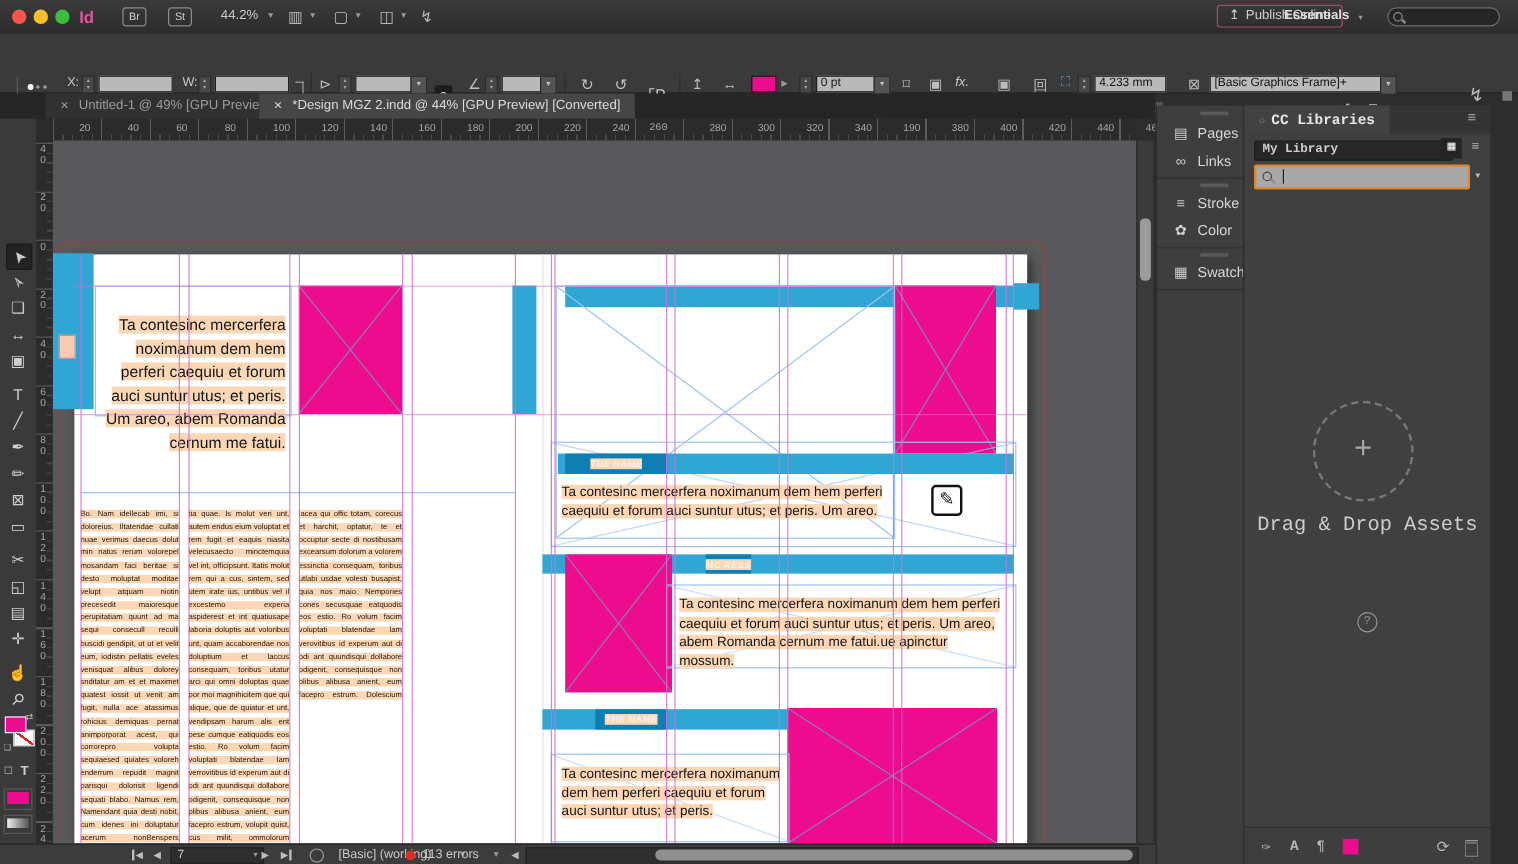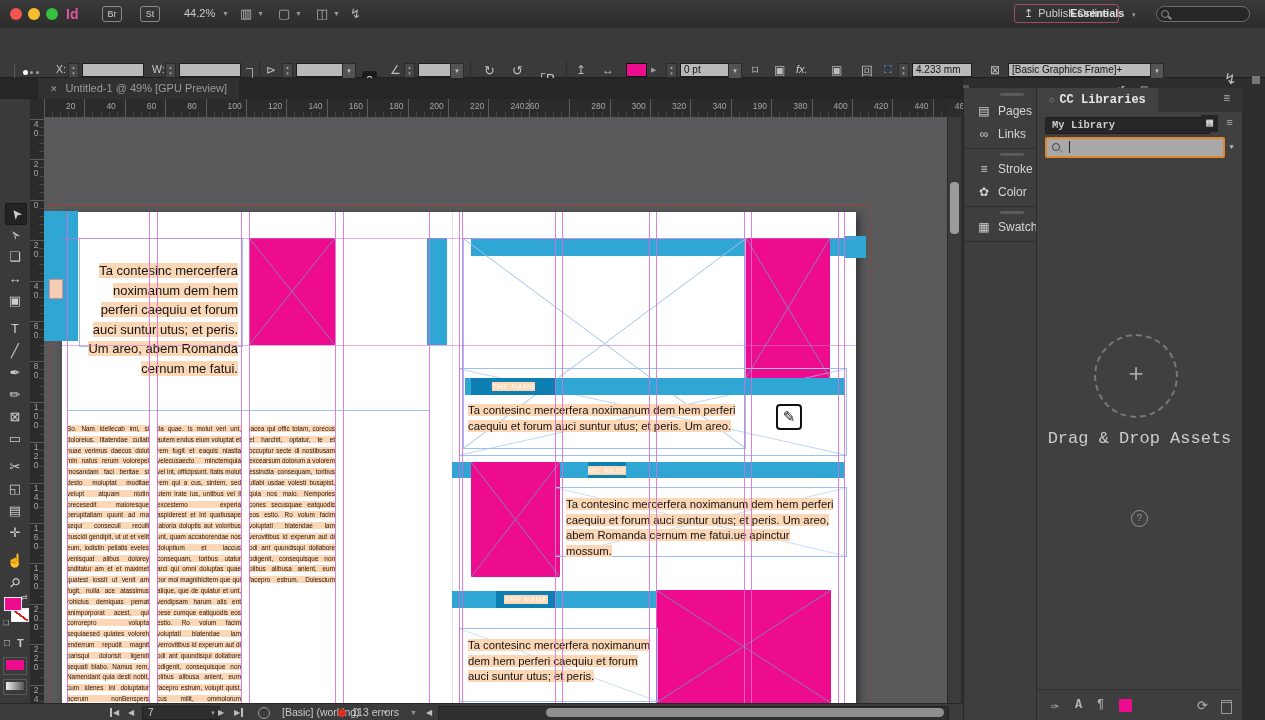--- a/index.html
+++ b/index.html
@@ -230,20 +230,23 @@
     <span class="cpico abs r2" style="left:1117px;font-size:10px;">↺</span>
     <span class="cpico abs r2" style="left:1140px;font-size:10px;">⊡</span>
     <span class="abs" style="left:1224px;top:42px;color:#bdbdbd;font-size:15px;">↯</span>
     <div class="abs" style="left:1252px;top:48px;width:8px;height:8px;background:#777;"></div>
   </div>
 
   <div id="tabsbar" class="abs">
     <div class="doctab abs" style="left:38px;background:#313131;color:#9b9b9b;">
       <span class="x">✕</span><span>Untitled-1 @ 49% [GPU Preview]</span>
     </div>
+    <div class="doctab abs" style="left:216px;background:#464646;color:#d9d9d9;">
+      <span class="x">✕</span><span>*Design MGZ 2.indd @ 44% [GPU Preview] [Converted]</span>
+    </div>
   </div>
 
   <div id="toolbar" class="abs">
     <div class="abs" style="left:4px;top:498px;width:16px;height:12px;background:#ec0c8d;border:1px solid #eee;z-index:2;"></div>
     <div class="abs nonesw" style="left:11px;top:509px;width:16px;height:12px;border:1px solid #eee;z-index:1;"></div>
     <span class="abs" style="left:21px;top:494px;color:#bbb;font-size:8px;">⇄</span>
     <span class="abs" style="left:3px;top:520px;color:#bbb;font-size:7px;">❏</span>
     <span class="abs" style="left:4px;top:538px;color:#ccc;font-size:10px;">□</span>
     <span class="abs" style="left:17px;top:538px;color:#ccc;font-size:11px;font-weight:bold;">T</span>
     <div class="abs" style="left:3px;top:558px;width:22px;height:16px;border:1px solid #585858;">
@@ -279,21 +282,21 @@
       <div class="rnum" style="left: 102.8px; top: 2px;">60</div>
       <div class="rnum" style="left: 143.2px; top: 2px;">80</div>
       <div class="rnum" style="left: 183.6px; top: 2px;">100</div>
       <div class="rnum" style="left: 224px; top: 2px;">120</div>
       <div class="rnum" style="left: 264.4px; top: 2px;">140</div>
       <div class="rnum" style="left: 304.8px; top: 2px;">160</div>
       <div class="rnum" style="left: 345.2px; top: 2px;">180</div>
       <div class="rnum" style="left: 385.6px; top: 2px;">200</div>
       <div class="rnum" style="left: 426px; top: 2px;">220</div>
       <div class="rnum" style="left: 466.4px; top: 2px;">240</div>
-      <div class="rnum" style="left: 481px; top: 2px;">260</div>
+      <div class="rnum" style="left: 497px; top: 2px; font-family: Liberation Mono, monospace;">260</div>
       <div class="rnum" style="left: 547.2px; top: 2px;">280</div>
       <div class="rnum" style="left: 587.6px; top: 2px;">300</div>
       <div class="rnum" style="left: 628px; top: 2px;">320</div>
       <div class="rnum" style="left: 668.4px; top: 2px;">340</div>
       <div class="rnum" style="left: 708.8px; top: 2px;">190</div>
       <div class="rnum" style="left: 749.2px; top: 2px;">380</div>
       <div class="rnum" style="left: 789.6px; top: 2px;">400</div>
       <div class="rnum" style="left: 830px; top: 2px;">420</div>
       <div class="rnum" style="left: 870.4px; top: 2px;">440</div>
       <div class="rnum" style="left: 910.8px; top: 2px;">460</div>

